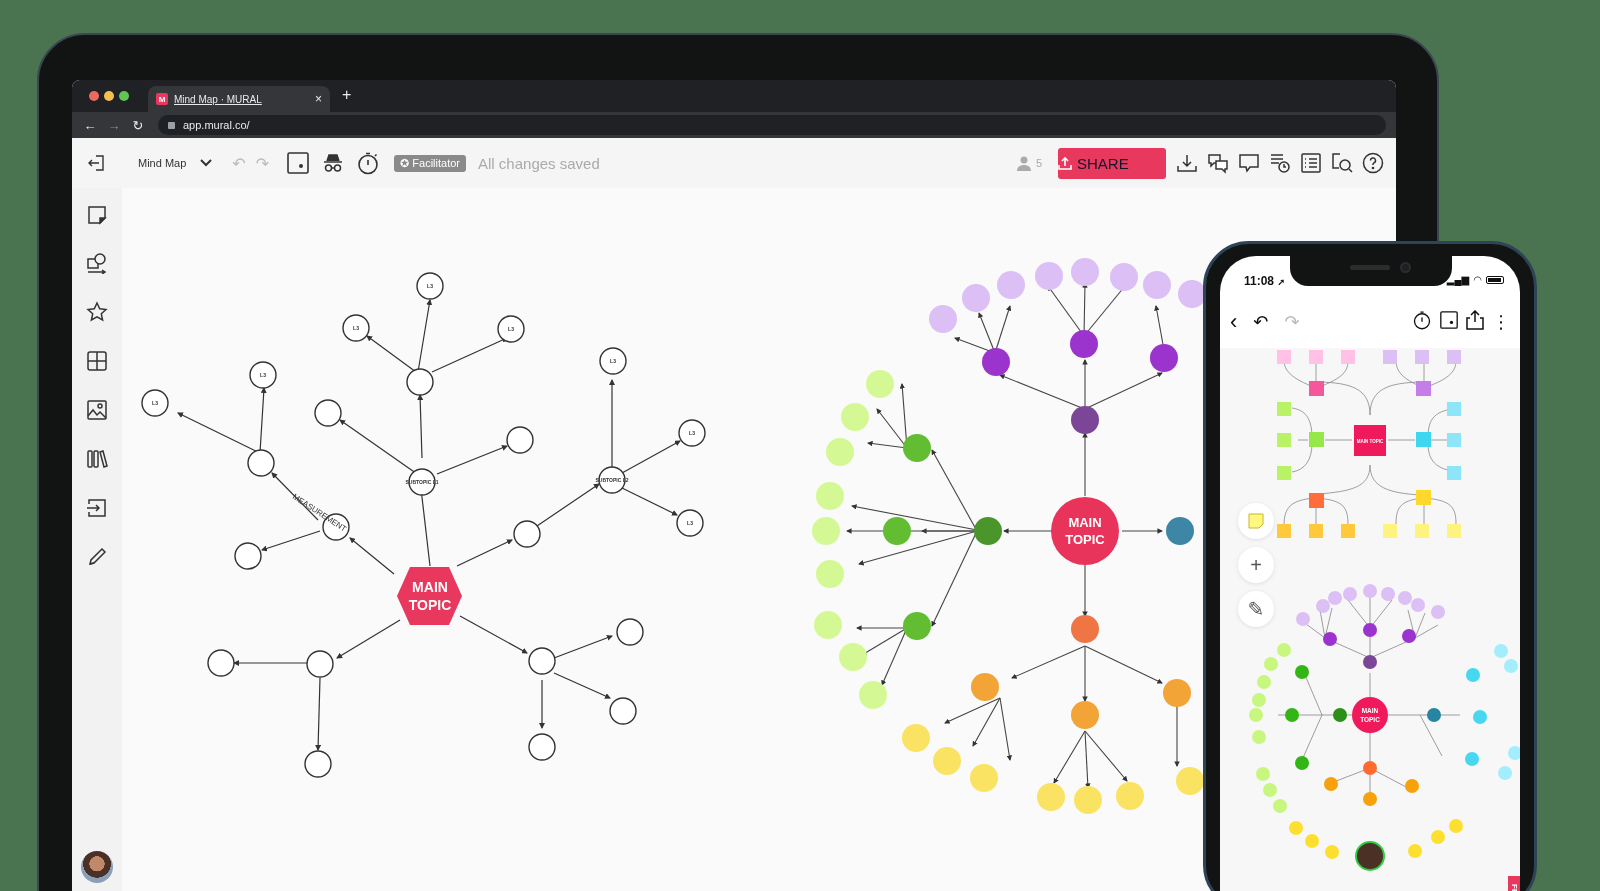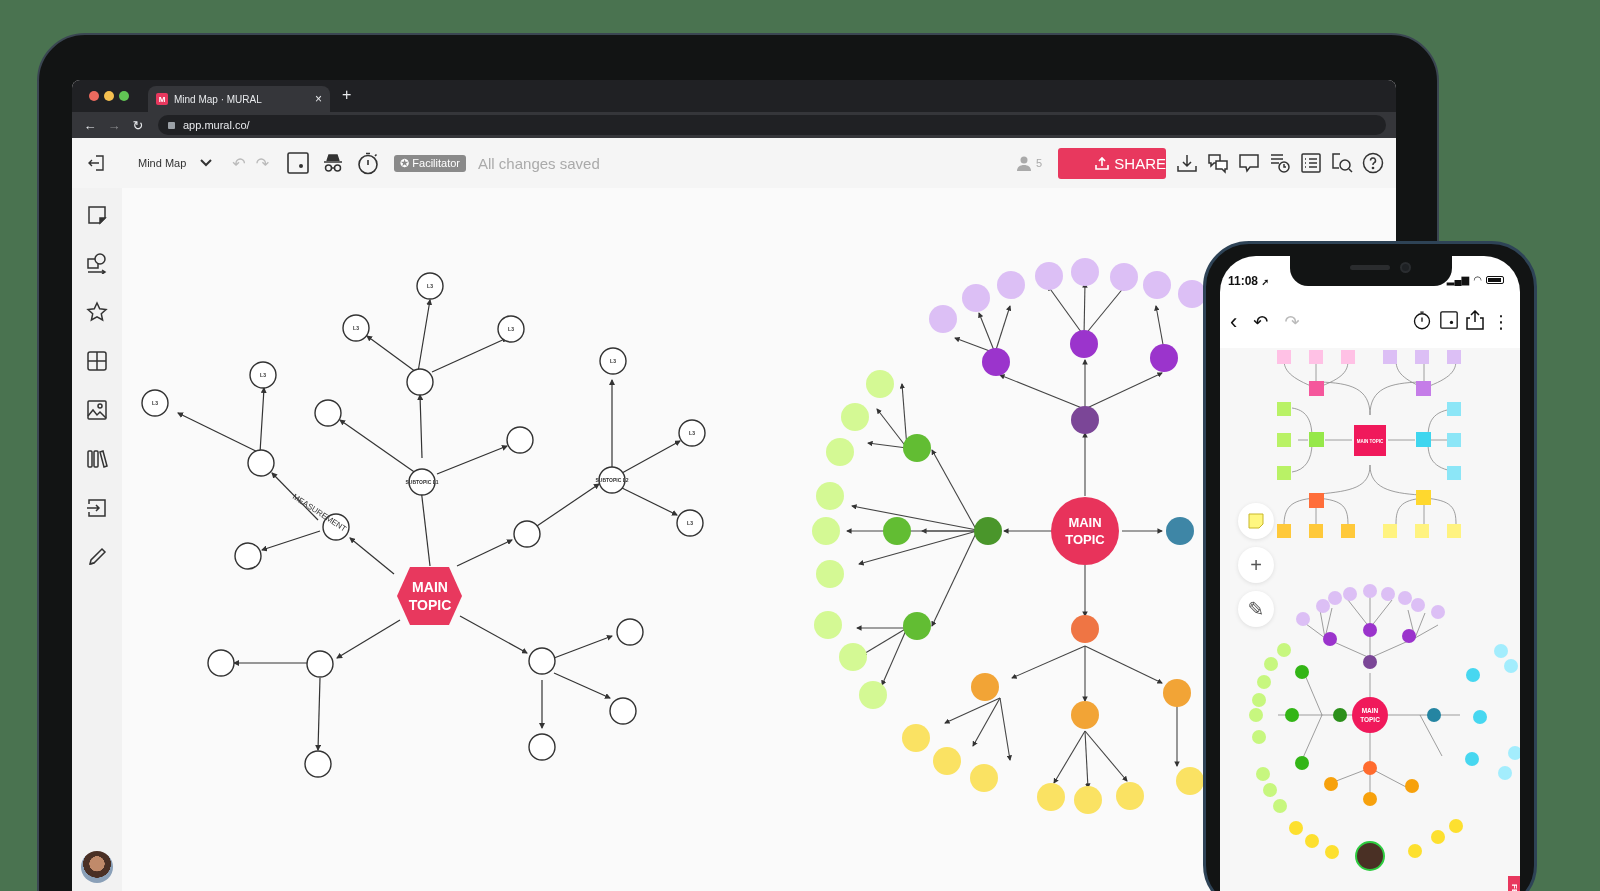--- a/index.html
+++ b/index.html
@@ -11,56 +11,56 @@
   .screen { position: absolute; left: 72px; top: 80px; width: 1324px; height: 811px; background: #fafafa; border-radius: 8px 8px 0 0; overflow: hidden; }
 
   
   .tabbar { position: absolute; left: 0; top: 0; width: 100%; height: 32px; background: #202124; }
   .traffic { position: absolute; top: 11px; width: 10px; height: 10px; border-radius: 50%; }
   .tl-red { left: 17px; background: #ec6a5e; }
   .tl-yellow { left: 32px; background: #f4bf4f; }
   .tl-green { left: 47px; background: #61c554; }
   .tab { position: absolute; left: 76px; top: 6px; width: 182px; height: 26px; background: #35363a; border-radius: 8px 8px 0 0; display: flex; align-items: center; padding: 0 8px; color: #e8eaed; font-size: 10px; }
   .tab-favicon { width: 12px; height: 12px; background: #e8385e; border-radius: 2px; color: #fff; font-size: 8px; font-weight: bold; display: flex; align-items: center; justify-content: center; margin-right: 6px; }
-  .tab-title { flex: 1; }
+  .tab-title { flex: 1; text-decoration: underline; }
   .tab-close { color: #e8eaed; font-size: 12px; }
   .tab-new { position: absolute; left: 270px; top: 6px; color: #e8eaed; font-size: 16px; }
   .addrbar { position: absolute; left: 0; top: 32px; width: 100%; height: 26px; background: #35363a; display: flex; align-items: center; }
   .nav-btn { color: #e8eaed; font-size: 13px; width: 24px; text-align: center; }
   .nav-btn.dim { color: #8a8b8e; }
   .url-box { margin-left: 8px; height: 20px; flex: 1; margin-right: 10px; background: #202124; border-radius: 10px; display: flex; align-items: center; padding-left: 10px; color: #e8eaed; font-size: 11px; }
   .lock { width: 7px; height: 7px; background: #9aa0a6; border-radius: 1px; margin-right: 8px; }
 
   
   .toolbar { position: absolute; left: 0; top: 58px; width: 100%; height: 50px; background: #f5f5f5; display: flex; align-items: center; }
   .tb-icon { color: #333; display: flex; align-items: center; justify-content: center; }
   .mural-title { font-size: 11px; color: #333; margin-left: 30px; }
   .chev { font-size: 12px; margin-left: 14px; color: #333; }
   .undo, .redo { color: #bbb; font-size: 16px; margin-left: 10px; }
   .facilitator { background: #8a8a8a; color: #fff; font-size: 11px; padding: 2px 6px; border-radius: 3px; margin-left: 14px; display: flex; align-items: center; gap: 3px; }
   .saved { color: #aaa; font-size: 15px; margin-left: 12px; }
   .users { margin-left: auto; color: #aaa; font-size: 11px; display: flex; align-items: center; gap: 4px; }
-  .share { margin-left: 16px; background: #e8385e; color: #ffffff; font-size: 15px; height: 31px; width: 108px; border-radius: 3px; display: flex; align-items: center; justify-content: flex-end; gap: 5px; }
+  .share { margin-left: 16px; background: #e8385e; color: #0f172a; font-size: 15px; height: 31px; width: 108px; border-radius: 3px; display: flex; align-items: center; justify-content: flex-start; gap: 5px; }
   .right-icons { display: flex; gap: 9px; margin-left: 10px; margin-right: 12px; }
   .right-icons svg { width: 22px; height: 22px; }
 
   
   .sidebar { position: absolute; left: 0; top: 108px; width: 50px; height: 703px; background: #f2f2f2; }
   .sb-item { position: absolute; left: 14px; width: 22px; height: 22px; }
   .avatar { position: absolute; left: 9px; bottom: 8px; width: 32px; height: 32px; border-radius: 50%; background: radial-gradient(circle at 50% 40%, #c08a6a 0 30%, #4a3025 31% 55%, #8aa0b8 56%); }
 
   .canvas { position: absolute; left: 50px; top: 108px; width: 1274px; height: 703px; }
 
   
   .phone { position: absolute; left: 1203px; top: 241px; width: 334px; height: 670px; background: #121414; border-radius: 46px; border: 3px solid #2e4356; }
   .phone-screen { position: absolute; left: 14px; top: 12px; width: 300px; height: 650px; background: #fff; border-radius: 36px 36px 0 0; overflow: hidden; }
   .notch { position: absolute; left: 70px; top: -2px; width: 162px; height: 32px; background: #121414; border-radius: 0 0 18px 18px; }
   .speaker { position: absolute; left: 60px; top: 11px; width: 40px; height: 5px; background: #2a2c2e; border-radius: 3px; }
   .cam { position: absolute; left: 110px; top: 8px; width: 11px; height: 11px; background: #1e2124; border: 2px solid #2a2d30; border-radius: 50%; }
-  .ph-time { position: absolute; left: 8px; top: 18px; font-size: 12px; font-weight: bold; color: #111; }
+  .ph-time { position: absolute; left: 24px; top: 18px; font-size: 12px; font-weight: bold; color: #111; }
   .ph-status { position: absolute; right: 16px; top: 18px; font-size: 10px; color: #111; display: flex; gap: 4px; align-items: center; }
   .battery { width: 18px; height: 8px; border: 1px solid #111; border-radius: 2px; position: relative; }
   .battery::after { content: ""; position: absolute; left: 1px; top: 1px; width: 13px; height: 4px; background: #111; }
   .ph-toolbar { position: absolute; left: 0; top: 46px; width: 100%; height: 40px; display: flex; align-items: center; padding: 0 10px; }
   .ph-canvas { position: absolute; left: 0; top: 92px; width: 100%; height: 560px; background: #f7f7f7; }
   .fab { position: absolute; left: 18px; width: 36px; height: 36px; background: #fff; border-radius: 50%; box-shadow: 0 1px 4px rgba(0,0,0,0.1); display: flex; align-items: center; justify-content: center; color: #555; font-size: 20px; }
   .fb-tag { position: absolute; right: 0; bottom: 0; width: 12px; height: 32px; background: #e8385e; color: #fff; font-size: 8px; writing-mode: vertical-rl; display: flex; align-items: center; justify-content: center; font-weight: bold; }
 </style>
 </head>
 <body>

